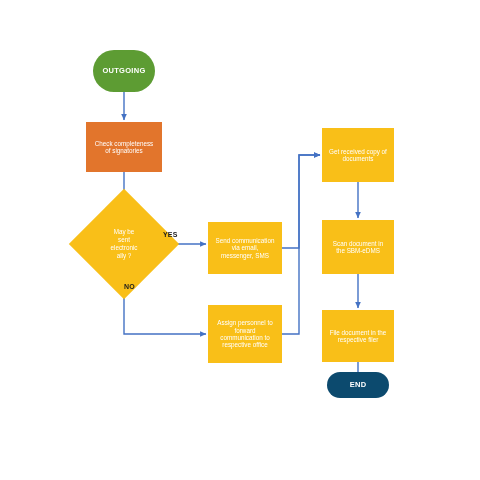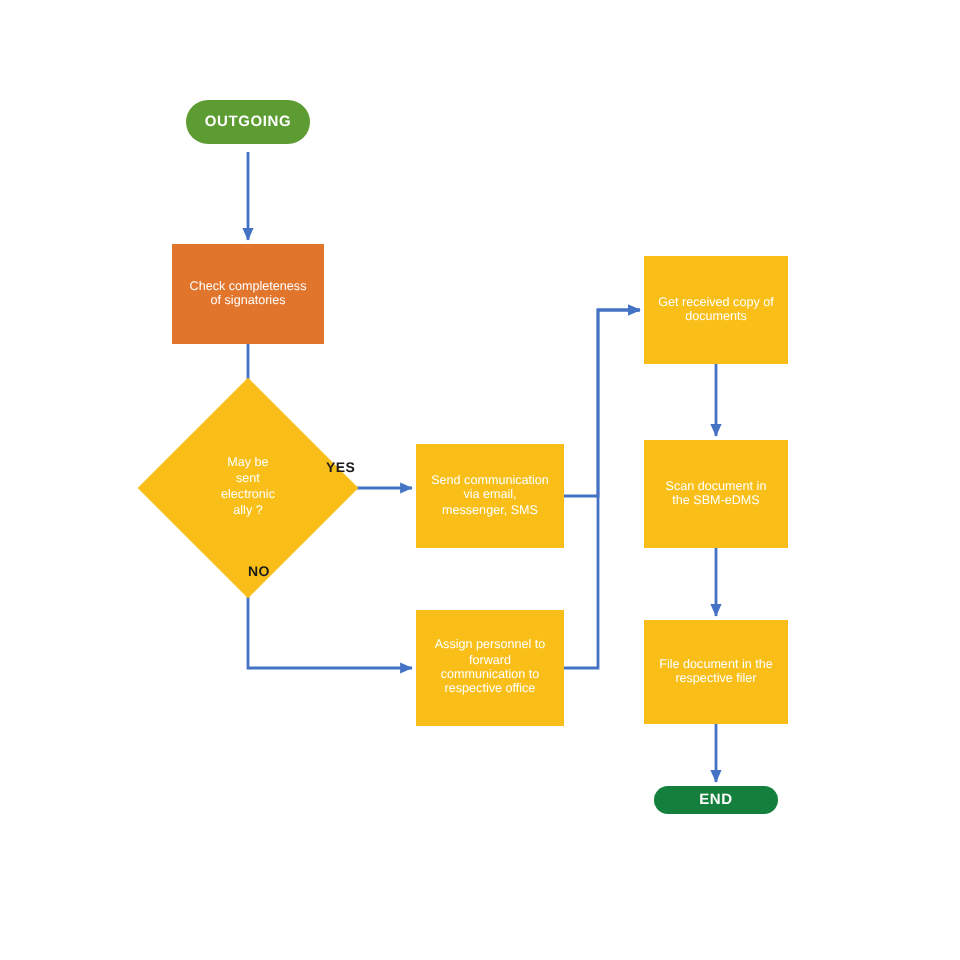--- a/index.html
+++ b/index.html
@@ -106,21 +106,21 @@
       <path d="M 163 244 L 206 244"></path>
       <path d="M 124 283 L 124 334 L 206 334"></path>
       <path d="M 282 248 L 299 248 L 299 155 L 320 155"></path>
       <path d="M 282 334 L 299 334 L 299 155 L 320 155"></path>
       <path d="M 358 182 L 358 218"></path>
       <path d="M 358 274 L 358 308"></path>
       <path d="M 358 362 L 358 391"></path>
     </g>
   </svg>
 
-  <div class="node terminator" id="n-start" style="left: 93px; top: 50px; width: 62px; height: 22px; background: rgb(93, 156, 51);">
+  <div class="node terminator" id="n-start" style="left: 93px; top: 50px; width: 62px; height: 42px; background: rgb(93, 156, 51);">
     <span class="label">OUTGOING</span>
   </div>
 
   <div class="node process" id="n-check" style="left: 86px; top: 122px; width: 76px; height: 50px; background: rgb(226, 117, 44);">
     <span class="label">Check completeness
 of signatories</span>
   </div>
 
   <div class="decision-wrap" id="n-decision" style="left: 85px; top: 205px; width: 78px; height: 78px;">
     <div class="decision-shape" style="background: rgb(249, 191, 24);"></div>
@@ -151,21 +151,21 @@
   <div class="node process" id="n-scan" style="left: 322px; top: 220px; width: 72px; height: 54px; background: rgb(249, 191, 24);">
     <span class="label">Scan document in
 the SBM-eDMS</span>
   </div>
 
   <div class="node process" id="n-file" style="left: 322px; top: 310px; width: 72px; height: 52px; background: rgb(249, 191, 24);">
     <span class="label">File document in the
 respective filer</span>
   </div>
 
-  <div class="node terminator" id="n-end" style="left: 327px; top: 393px; width: 62px; height: 14px; background: #15803d;">
+  <div class="node terminator" id="n-end" style="left: 327px; top: 372px; width: 62px; height: 26px; background: #0c4a6e;">
     <span class="label">END</span>
   </div>
 
   <div class="edge-label" id="lbl-yes" style="left: 163px; top: 231px; color: rgb(28, 28, 28);">YES</div>
 
   <div class="edge-label" id="lbl-no" style="left: 124px; top: 283px; color: rgb(28, 28, 28);">NO</div>
 
 </div>
 
 </body></html>

